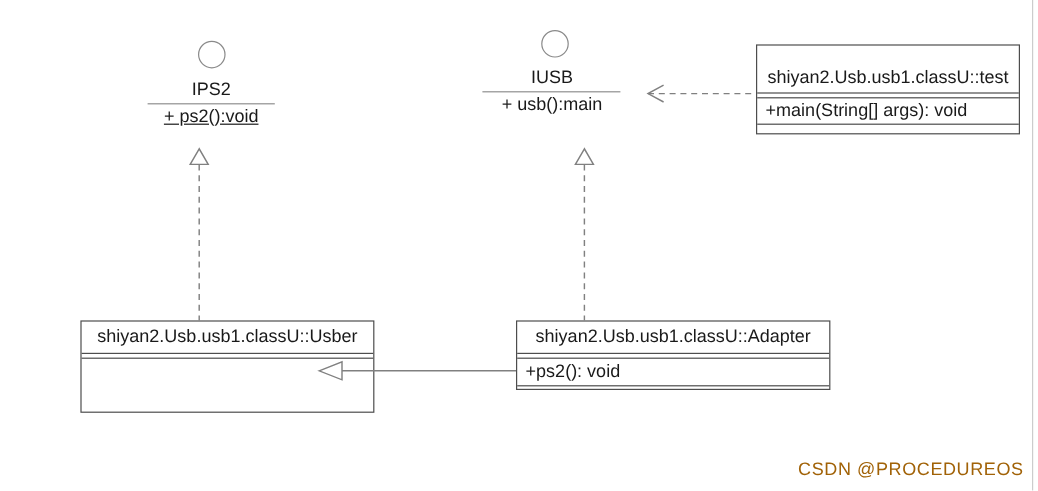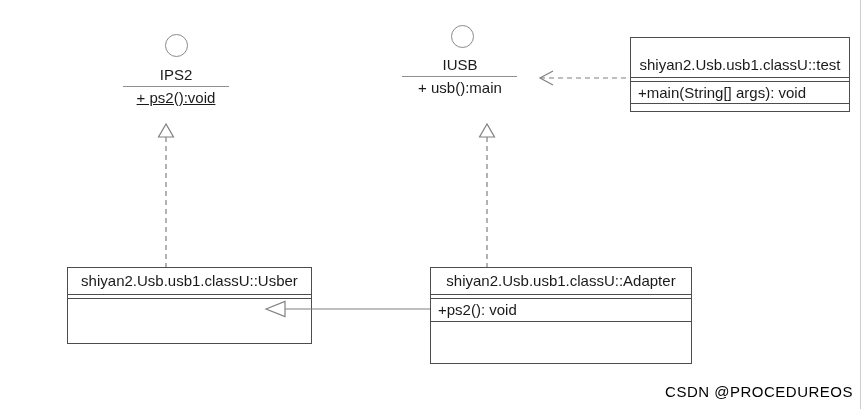--- a/index.html
+++ b/index.html
@@ -35,21 +35,21 @@
     white-space:nowrap;overflow:hidden;
   }
   .cb-extra{flex:1;}
   .t25{height:25px;line-height:25px;margin-top:14px;}
   .t26{height:26px;line-height:26px;}
   .m21{height:21px;line-height:21px;}
   .m22{height:22px;line-height:22px;}
   svg.edge{position:absolute;overflow:visible;}
   .canvas-right-border{position:absolute;top:0;width:1px;height:409px;background:#cccccc;}
   .watermark{
-    position:absolute;color:#000000;font-size:15px;white-space:nowrap;
+    position:absolute;color:#a16207;font-size:15px;white-space:nowrap;
     letter-spacing:0.5px;
   }
 </style>
 </head>
 <body>
 
 <div class="uml-canvas">
 
   <div class="iface-circle" style="left:165px;top:34px;"></div>
   <div class="iface-name" style="left:126px;top:66px;width:100px;">IPS2</div>
@@ -67,21 +67,21 @@
     <div class="cb-methods m21">+main(String[] args): void</div>
     <div class="cb-extra"></div>
   </div>
 
   <div class="class-box" style="left:20px;top:267px;width:245px;height:77px;margin-left:47px;">
     <div class="cb-title t26">shiyan2.Usb.usb1.classU::Usber</div>
     <div class="cb-attrs"></div>
     <div class="cb-extra"></div>
   </div>
 
-  <div class="class-box" style="left:430px;top:267px;width:262px;height:97px;justify-content:center;">
+  <div class="class-box" style="left:430px;top:267px;width:262px;height:58px;justify-content:center;">
     <div class="cb-title t26">shiyan2.Usb.usb1.classU::Adapter</div>
     <div class="cb-attrs"></div>
     <div class="cb-methods m22">+ps2(): void</div>
     <div class="cb-extra"></div>
   </div>
 
   <svg class="edge" style="left:154px;top:123px;" width="24" height="145" viewBox="0 0 24 145">
     <polygon points="12,1 4.5,14 19.5,14" fill="#ffffff" stroke="#808080" stroke-width="1.2"></polygon>
     <line x1="12" y1="14" x2="12" y2="144" stroke="#808080" stroke-width="1.2" stroke-dasharray="5,4"></line>
   </svg>

